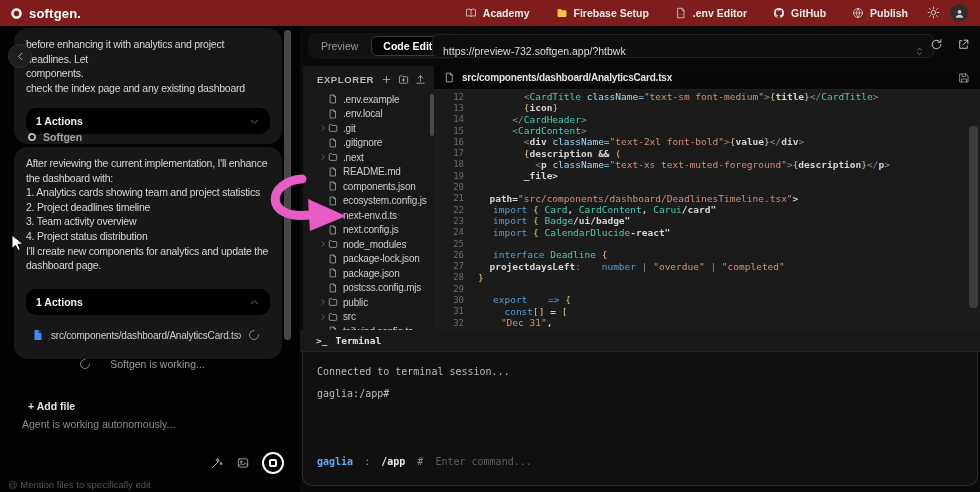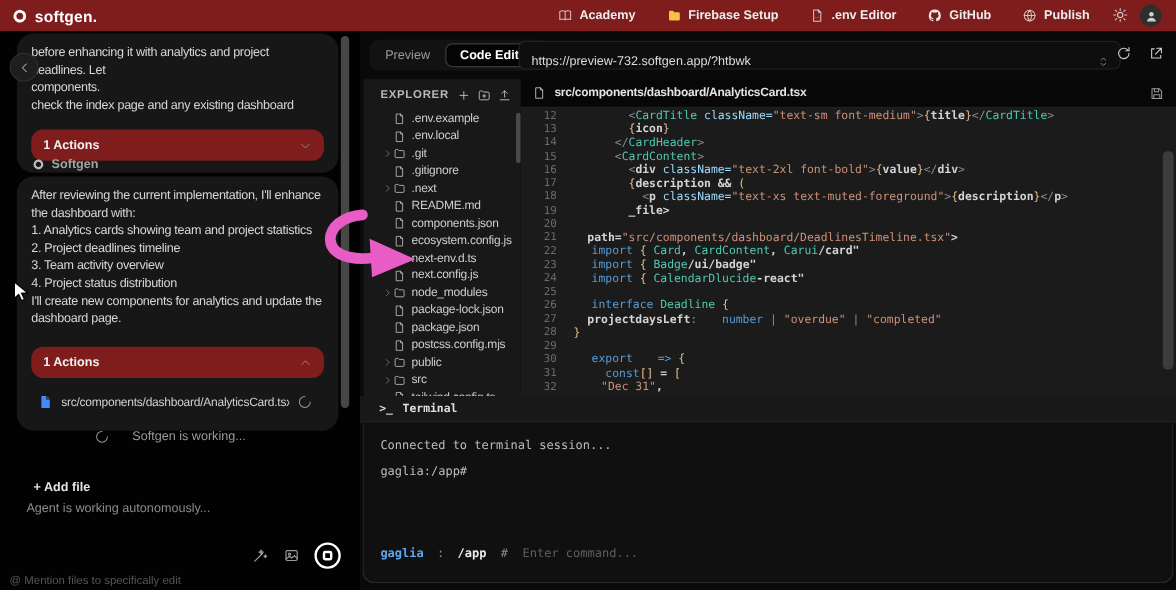--- a/index.html
+++ b/index.html
@@ -23,21 +23,21 @@
   .avatar svg { width:13px; height:13px; }
 
   
   .icon { display:inline-flex; align-items:center; justify-content:center; }
   .icon svg { stroke:#c9c9c9; fill:none; stroke-width:1.7; stroke-linecap:round; stroke-linejoin:round; }
 
   
   .chat { position:absolute; left:0; top:26px; width:300px; height:466px; background:#020202; }
   .msg { position:absolute; left:14px; width:268px; background:#171717; border-radius:14px; }
   .msg-text { padding:9px 12px 0 12px; color:#d6d6d6; font-size:10.5px; line-height:14.6px; letter-spacing:-.25px; }
-  .actions-bar { position:absolute; left:12px; right:12px; bottom:10px; height:26px; background:#7f1d1d;
+  .actions-bar { position:absolute; left:12px; right:12px; bottom:10px; height:26px; background:#000000;
     border-radius:10px; display:flex; align-items:center; padding:0 10px; cursor:pointer; }
   .actions-label { color:#f0f0f0; font-size:10.5px; font-weight:700; flex:1; }
   .actions-bar .icon svg { width:11px; height:11px; stroke:#8a8a8a; }
   .msg1 { top:2px; height:116px; }
   .back-btn { position:absolute; left:8px; top:18px; width:24px; height:24px; border-radius:50%;
     background:#1e1e1e; border:1px solid #2e2e2e; display:flex; align-items:center; justify-content:center;
     cursor:pointer; z-index:5; }
   .back-btn svg { width:11px; height:11px; stroke:#dcdcdc; }
   .agent-row { position:absolute; left:27px; top:105px; display:flex; align-items:center; gap:6px; }
   .agent-row .icon svg { width:10px; height:10px; stroke:#bdbdbd; }

